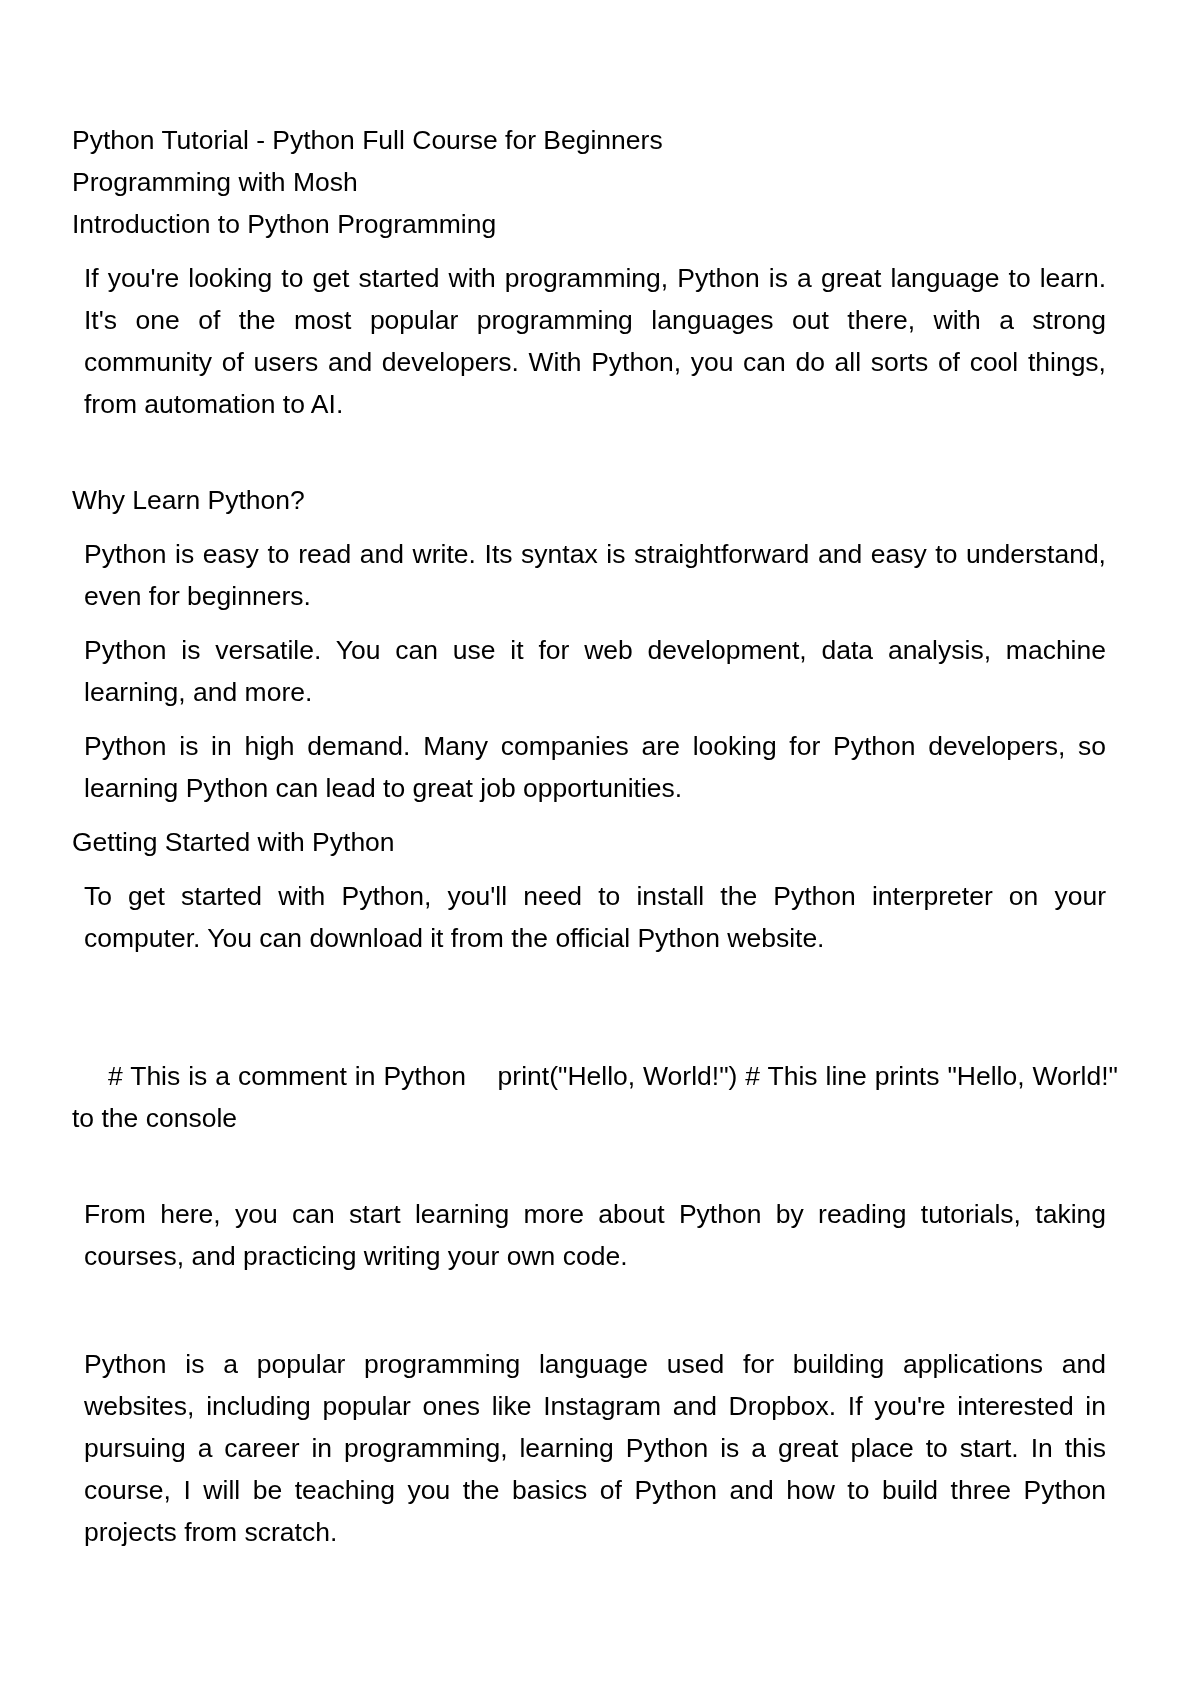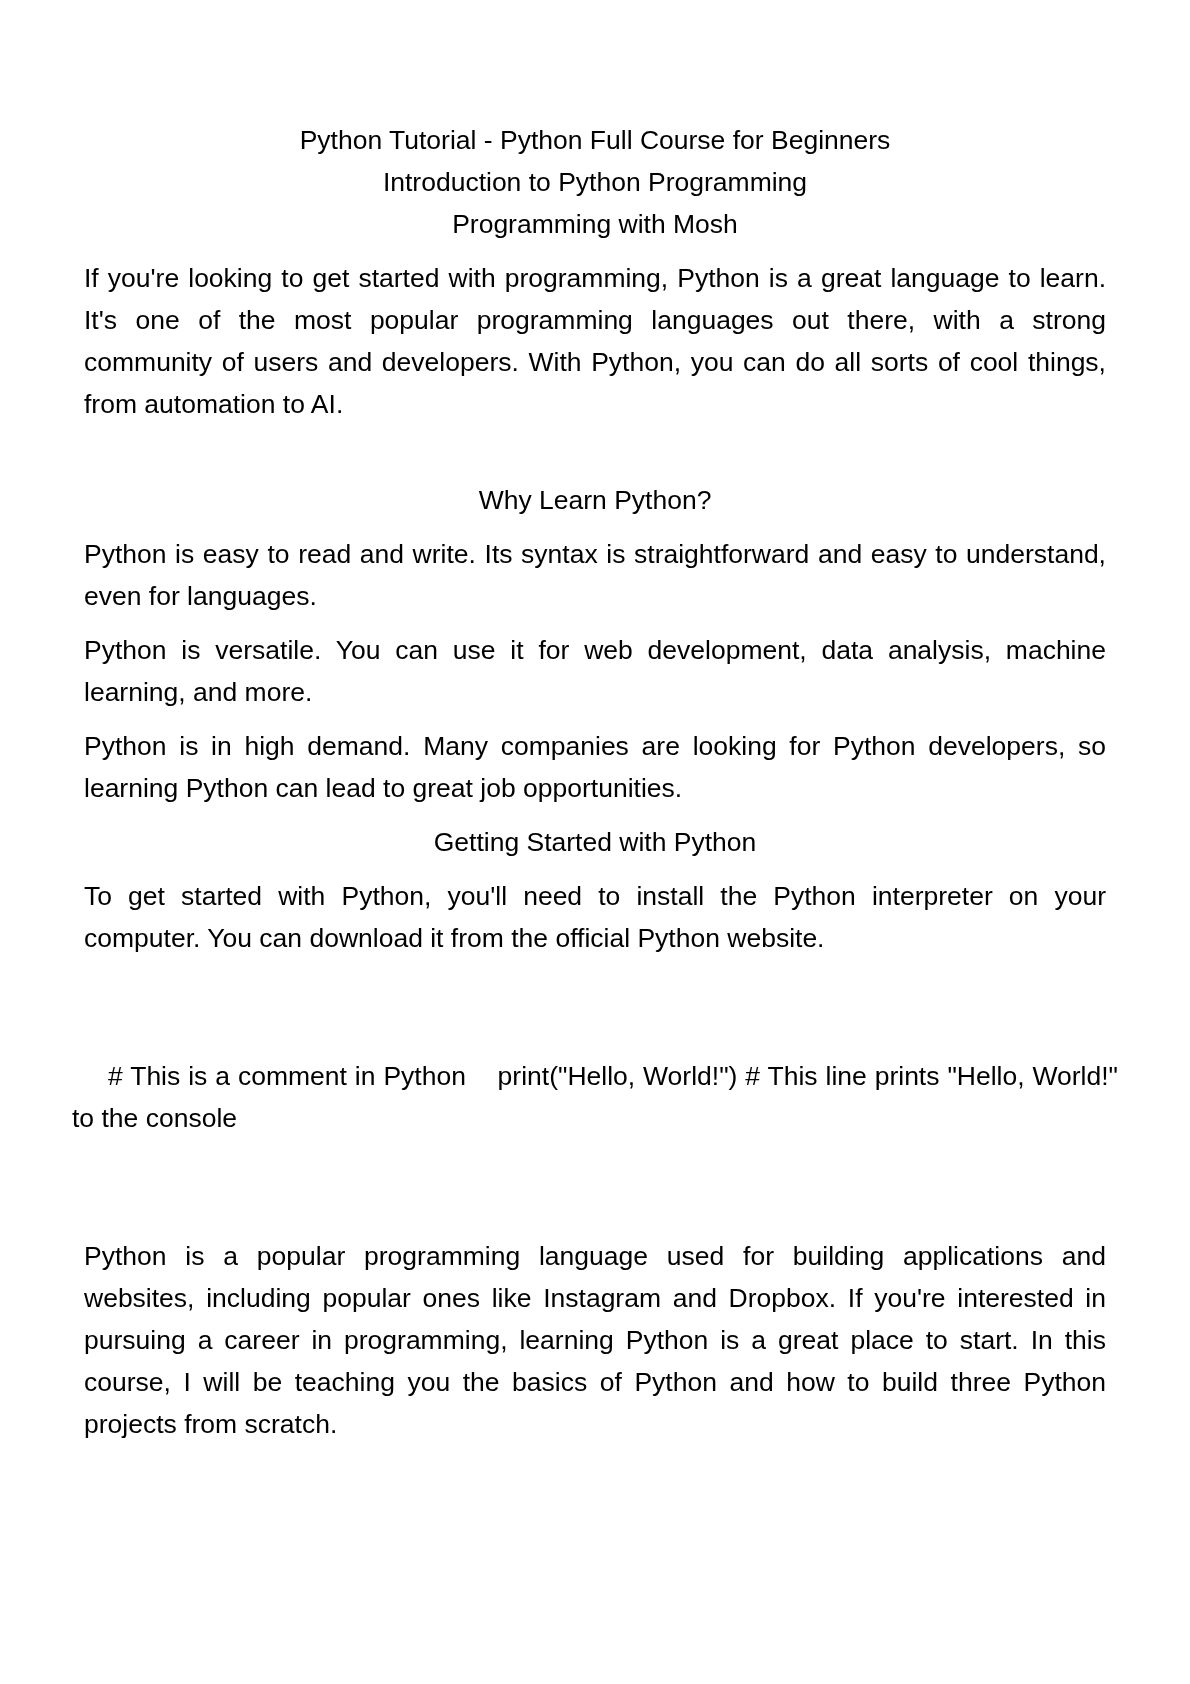--- a/index.html
+++ b/index.html
@@ -20,21 +20,20 @@
       left: 72px;
       top: 119px;
       width: 1046px;
       font-size: 26.5px;
       line-height: 42px;
     }
     .line {
       margin: 0;
       padding: 0;
       white-space: normal;
-      text-align: center;
     }
     .para {
       margin: 12px;
       padding: 0;
       text-align: justify;
       text-align-last: left;
     }
     .blank {
       height: 42px;
     }
@@ -45,35 +44,36 @@
       text-align: justify;
       text-align-last: left;
       white-space: pre-wrap;
     }
   </style>
 </head>
 <body>
 
 <div class="page">
   <p class="line">Python Tutorial - Python Full Course for Beginners</p>
+  <p class="line">Programming with Mosh</p>
   <p class="line">Introduction to Python Programming</p>
-  <p class="line">Programming with Mosh</p>
   <p class="para">If you're looking to get started with programming, Python is a great language to learn. It's one of the most popular programming languages out there, with a strong community of users and developers. With Python, you can do all sorts of cool things, from automation to AI.</p>
   <div class="blank"></div>
 
   <p class="line">Why Learn Python?</p>
-  <p class="para">Python is easy to read and write. Its syntax is straightforward and easy to understand, even for languages.</p>
+  <p class="para">Python is easy to read and write. Its syntax is straightforward and easy to understand, even for beginners.</p>
   <p class="para">Python is versatile. You can use it for web development, data analysis, machine learning, and more.</p>
   <p class="para">Python is in high demand. Many companies are looking for Python developers, so learning Python can lead to great job opportunities.</p>
 
   <p class="line">Getting Started with Python</p>
   <p class="para">To get started with Python, you'll need to install the Python interpreter on your computer. You can download it from the official Python website.</p>
   <div class="blank"></div>
 
   <div class="blank"></div>
 
   <p class="code"># This is a comment in Python    print("Hello, World!") # This line prints "Hello, World!" to the console</p>
   <div class="blank"></div>
 
+  <p class="para">From here, you can start learning more about Python by reading tutorials, taking courses, and practicing writing your own code.</p>
   <div class="blank"></div>
 
   <p class="para">Python is a popular programming language used for building applications and websites, including popular ones like Instagram and Dropbox. If you're interested in pursuing a career in programming, learning Python is a great place to start. In this course, I will be teaching you the basics of Python and how to build three Python projects from scratch.</p>
 </div>
 
 </body></html>

